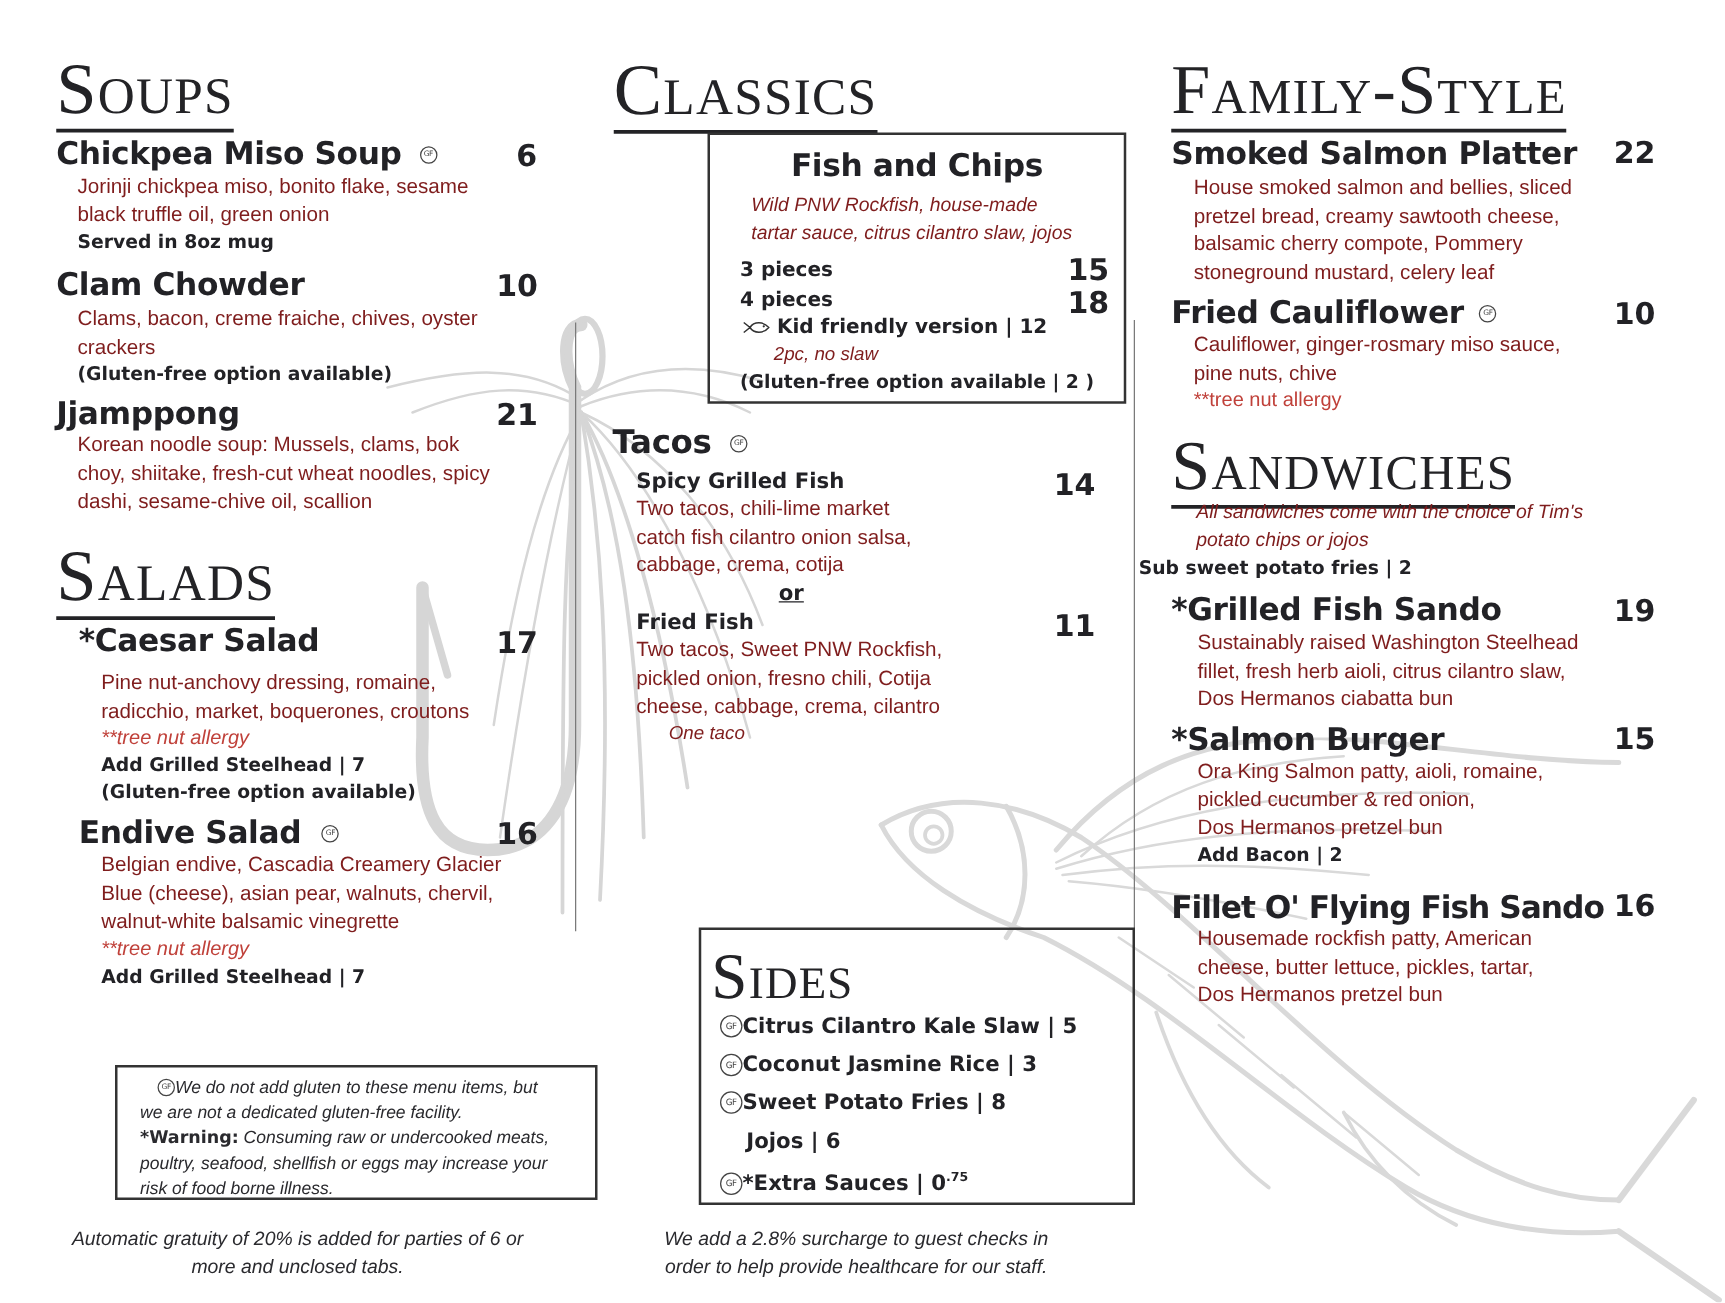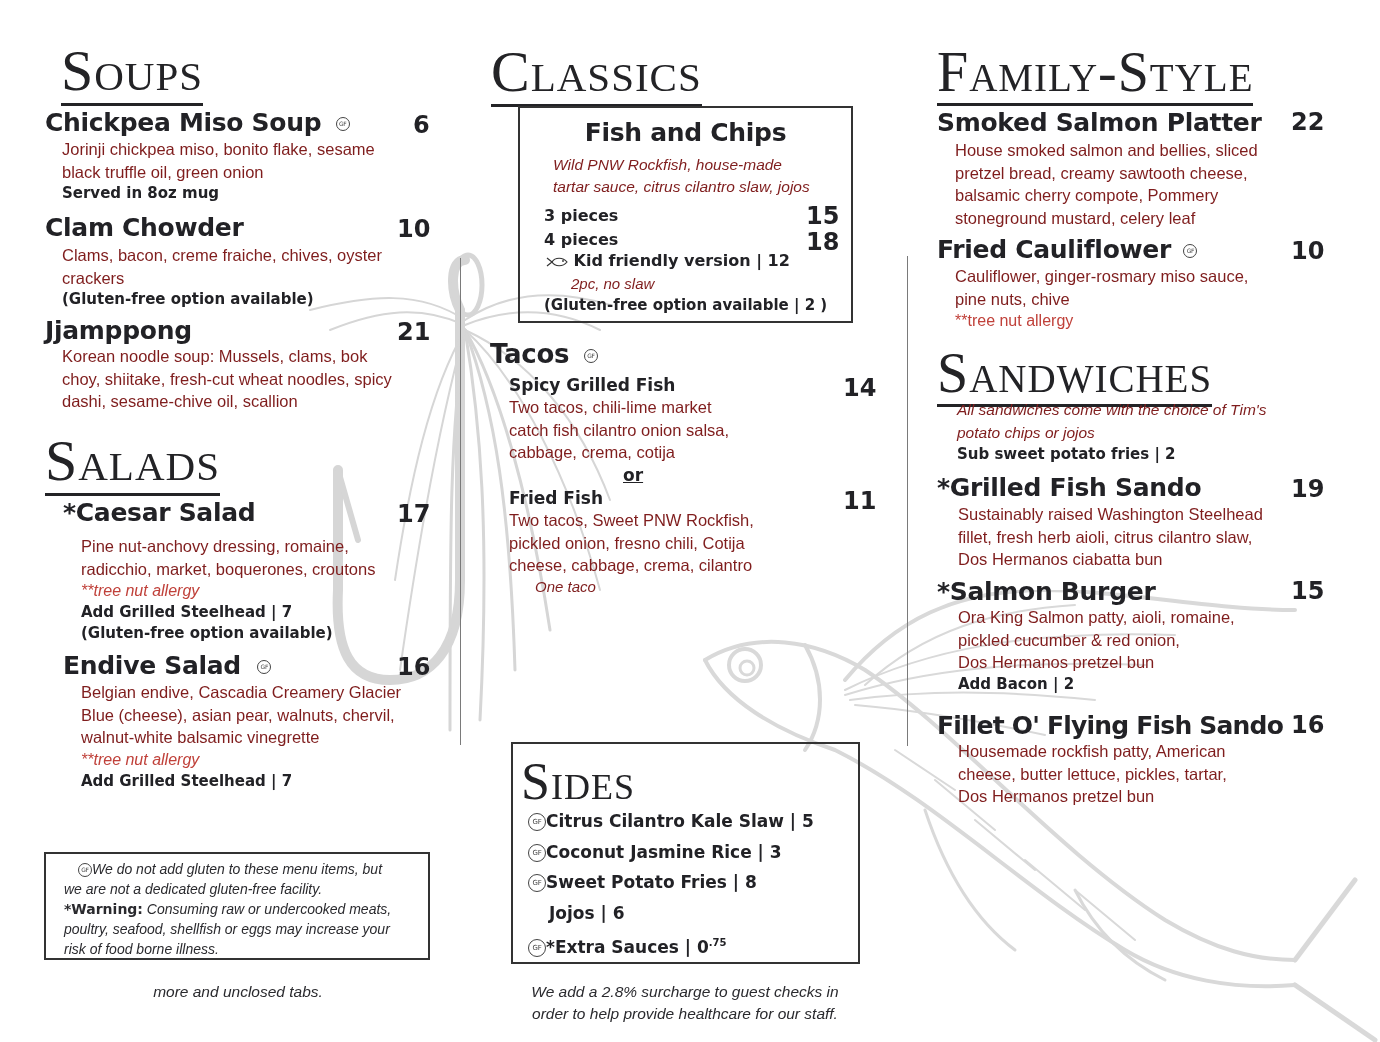--- a/index.html
+++ b/index.html
@@ -74,21 +74,21 @@
     vertical-align: middle;
     font-family: "DejaVu Sans", sans-serif;
     font-weight: normal;
     color: #444;
     letter-spacing: -0.3px;
   }
   .gf-icon.lg { width: 18px; height: 18px; line-height: 16px; font-size: 7px; }
 
   .fish-icon { display: inline-block; vertical-align: middle; }
 
-  .box { position: absolute; border: 2px solid #333; background: transparent; }
+  .box { position: absolute; border: 2px solid #333; background: transparent; margin-left: 48px; }
 
   .vdivider { position: absolute; width: 1px; background: #7a7a7a; }
 
   .footer-note {
     position: absolute;
     font-family: "Liberation Sans", sans-serif;
     font-style: italic;
     font-size: 15.5px;
     line-height: 22px;
     color: #2a2a2e;
@@ -144,21 +144,21 @@
     <path d="M230 220 C 250 280 280 330 320 360" stroke-width="3"></path>
     <path d="M380 300 C 400 340 430 370 470 390" stroke-width="3"></path>
 
     <path d="M200 160 L 260 200 M240 190 L 300 240 M280 230 L 340 280 M330 270 L 390 320 M380 300 L 440 350" stroke-width="2"></path>
   </g>
 </svg>
 
 <div class="vdivider" style="left:460px; top:258px; height:487px;"></div>
 <div class="vdivider" style="left:907px; top:256px; height:490px;"></div>
 
-<div class="sec-title" style="left:61px; top:42px; font-size:58px;">Soups</div>
+<div class="sec-title" style="left:45px; top:42px; font-size:58px;">Soups</div>
 
 <div class="abs" style="left:45px; top:110px; width:390px;">
   <div class="item-name">
     <span>Chickpea Miso Soup</span>
     <span class="gf-icon" style="margin-left:6px;">GF</span>
   </div>
   <div class="price" style="left:368px; top:3px;">6</div>
   <div class="desc" style="padding-left:17px; margin-top:3px;">
     <div>Jorinji chickpea miso, bonito flake, sesame</div>
     <div>black truffle oil, green onion</div>
@@ -221,20 +221,21 @@
   </div>
   <div>we are not a dedicated gluten-free facility.</div>
   <div>
     <span style="font-style:normal; font-weight:bold; font-family:'DejaVu Sans', sans-serif; font-size:14px;">*Warning:</span><span> Consuming raw or undercooked meats,</span>
   </div>
   <div>poultry, seafood, shellfish or eggs may increase your</div>
   <div>risk of food borne illness.</div>
 </div>
 
 <div class="footer-note" style="left:38px; top:981px; width:400px;">
+  <div>Automatic gratuity of 20% is added for parties of 6 or</div>
   <div>more and unclosed tabs.</div>
 </div>
 
 <div class="sec-title" style="left:491px; top:43px; font-size:58px;">Classics</div>
 
 <div class="box" style="left:518px; top:106px; width:335px; height:217px;">
   <div class="item-name" style="position:absolute; left:0; right:0; top:12px; text-align:center; font-size:25px;">Fish and Chips</div>
   <div class="desc italic" style="position:absolute; left:33px; top:46px; font-size:15.5px; line-height:22px;">
     <div>Wild PNW Rockfish, house-made</div>
     <div>tartar sauce, citrus cilantro slaw, jojos</div>
@@ -335,21 +336,21 @@
   </div>
   <div class="allergy" style="padding-left:18px; font-style:normal;">**tree nut allergy</div>
 </div>
 
 <div class="sec-title" style="left:937px; top:345px; font-size:56px;">Sandwiches</div>
 
 <div class="desc italic" style="position:absolute; left:957px; top:399px; font-size:15.5px;">
   <div>All sandwiches come with the choice of Tim's</div>
   <div>potato chips or jojos</div>
 </div>
-<div class="note-bold" style="position:absolute; left:957px; top:444px;text-align:center;">Sub sweet potato fries | 2</div>
+<div class="note-bold" style="position:absolute; left:911px; top:444px;text-align:center;">Sub sweet potato fries | 2</div>
 
 <div class="abs" style="left:937px; top:475px; width:400px;">
   <div class="item-name">*Grilled Fish Sando</div>
   <div class="price" style="left:354px; top:2px;">19</div>
   <div class="desc" style="padding-left:21px; margin-top:3px;">
     <div>Sustainably raised Washington Steelhead</div>
     <div>fillet, fresh herb aioli, citrus cilantro slaw,</div>
     <div>Dos Hermanos ciabatta bun</div>
   </div>
 </div>

